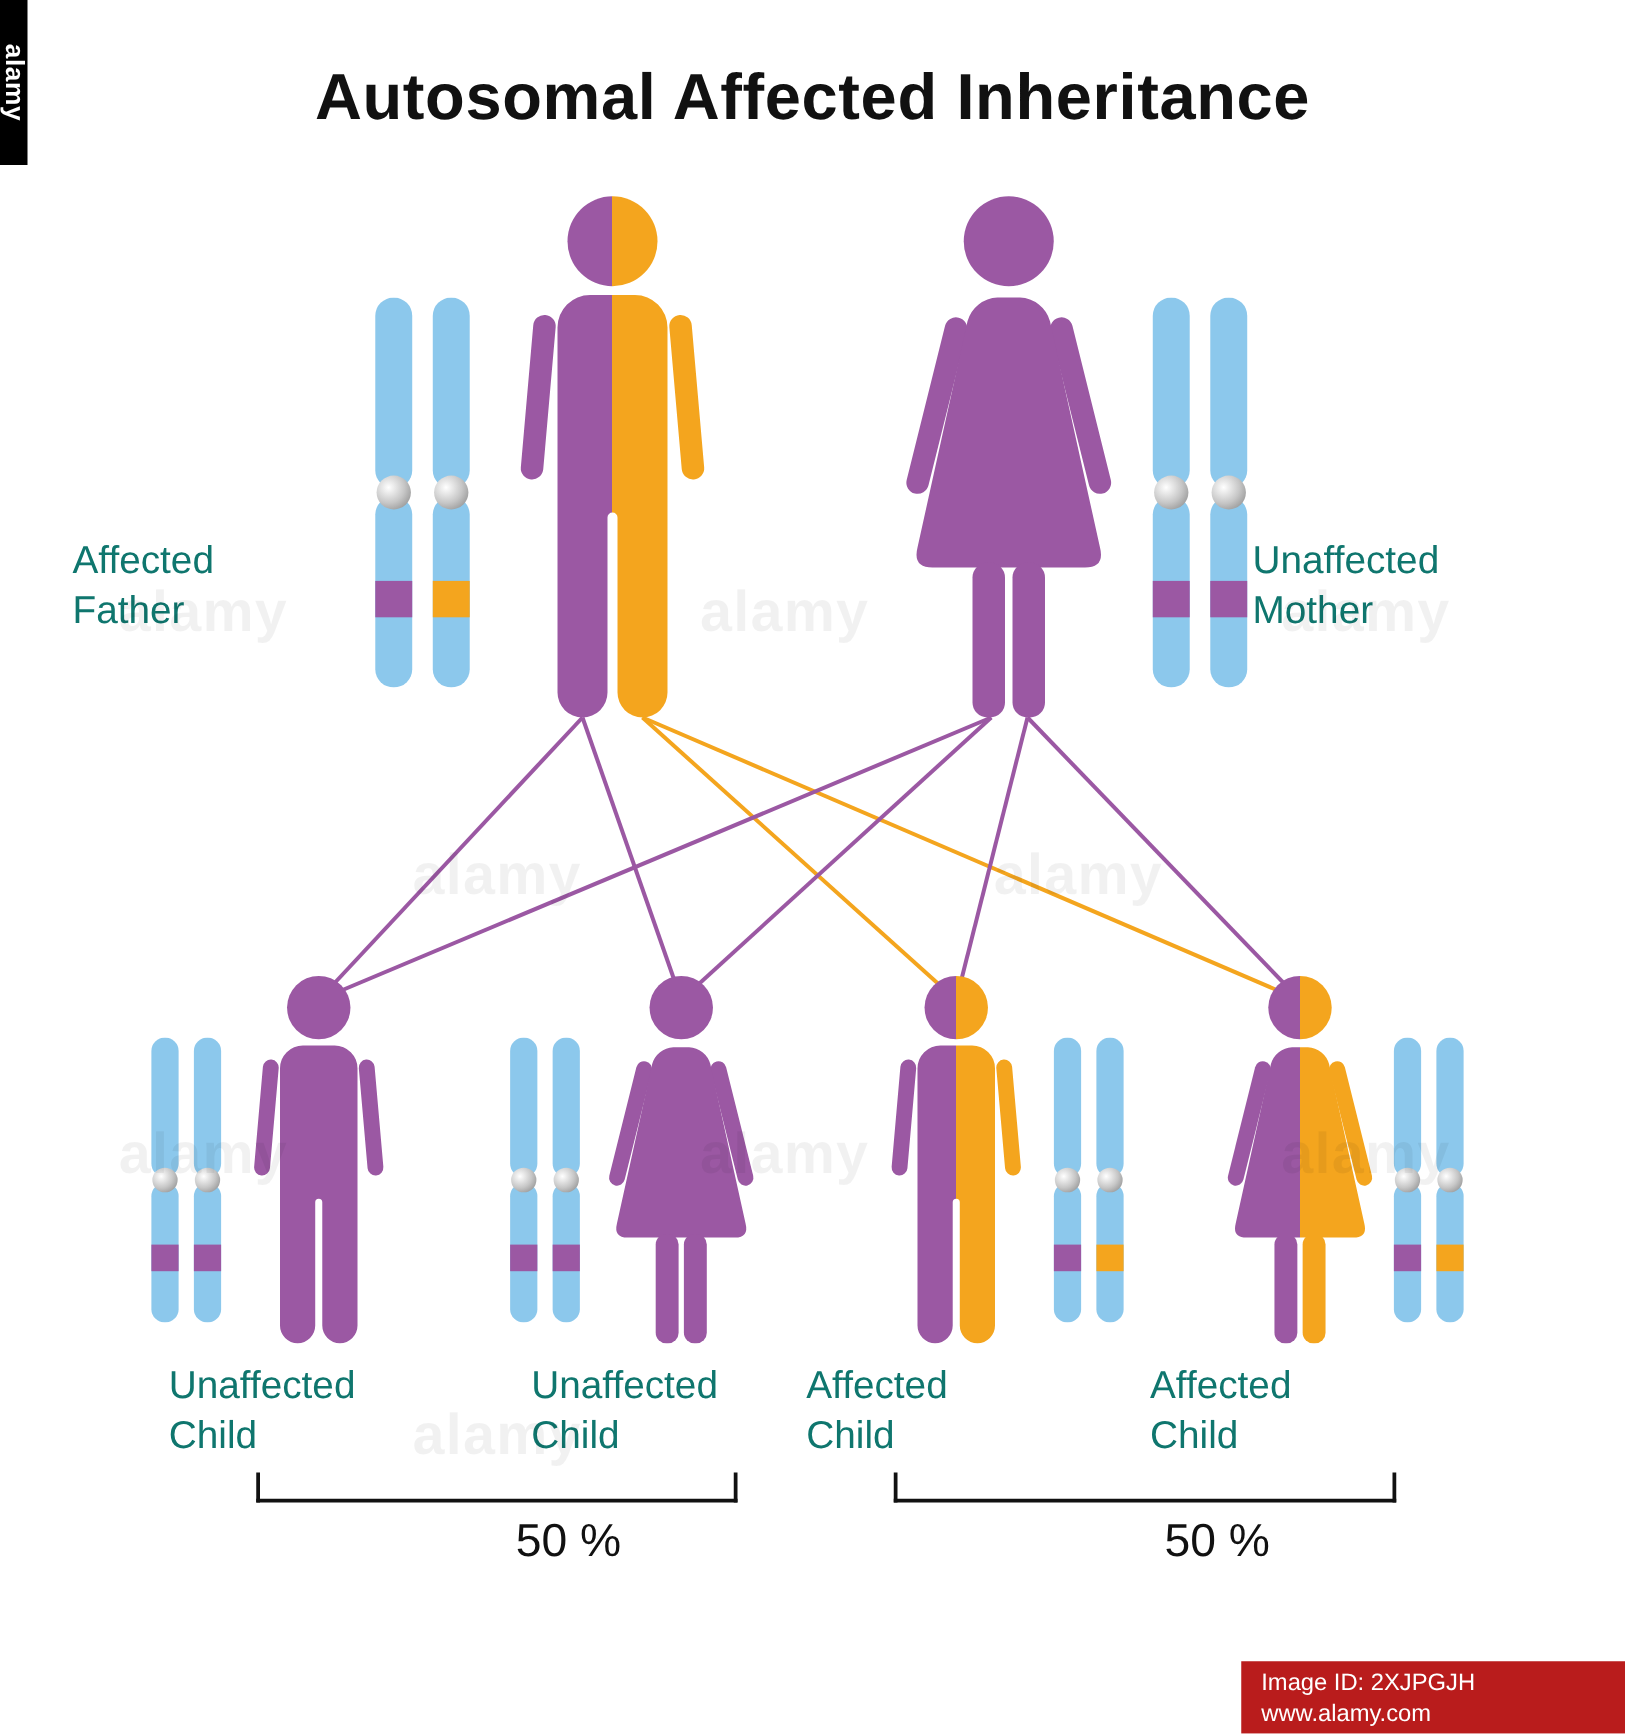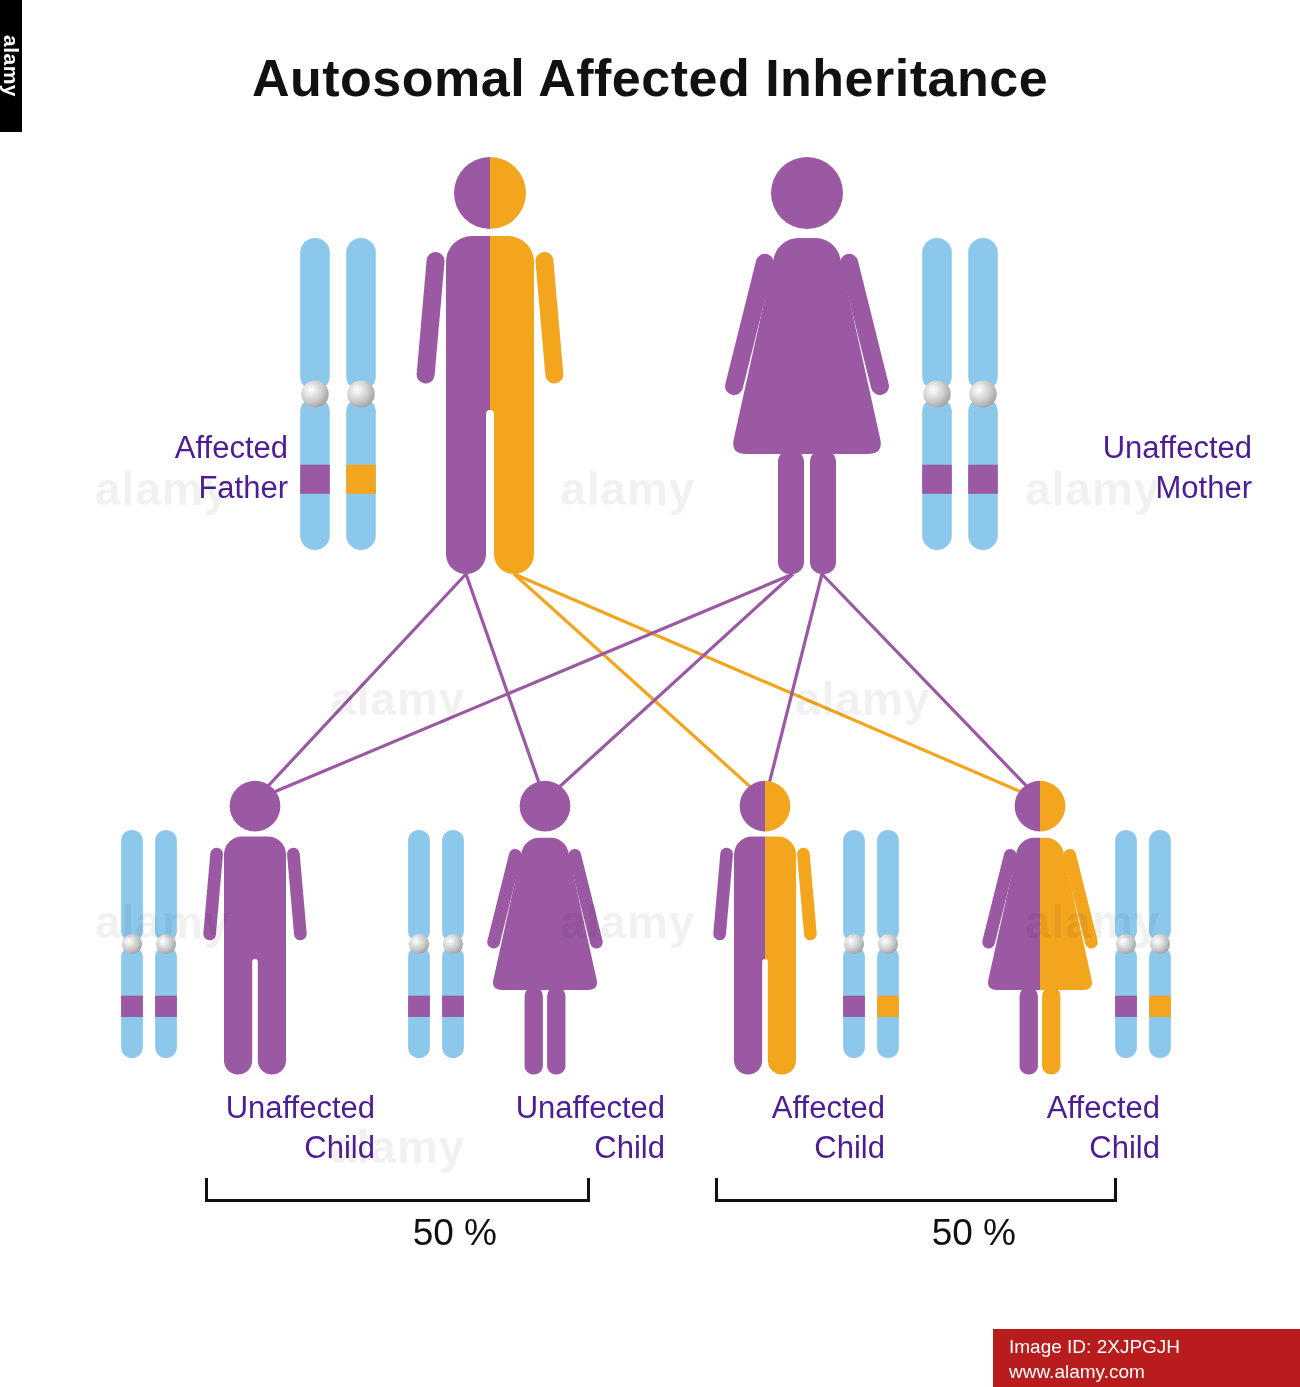--- a/index.html
+++ b/index.html
@@ -17,21 +17,21 @@
 
   .lines { left:0; top:0; width:1300px; height:1387px; z-index:1; pointer-events:none; }
   .lines line { stroke-width:3.2; fill:none; }
 
   .person { z-index:2; }
   .chrom-pair { display:flex; gap:8px; z-index:2; }
   .chrom-pair.small { gap:6px; }
   .chrom { display:block; }
 
   .fig-label {
-    z-index:3; text-align:right; font-size:31px; color:#4c1d95; line-height:40px;
+    z-index:3; text-align:left; font-size:31px; color:#0f766e; line-height:40px;
   }
   .pct-label {
     z-index:3; text-align:right; font-size:37px; color:#111;
   }
   .bracket {
     z-index:3; height:24px;
     border-left:3px solid #111; border-right:3px solid #111; border-bottom:3px solid #111;
   }
 
   .wm {

